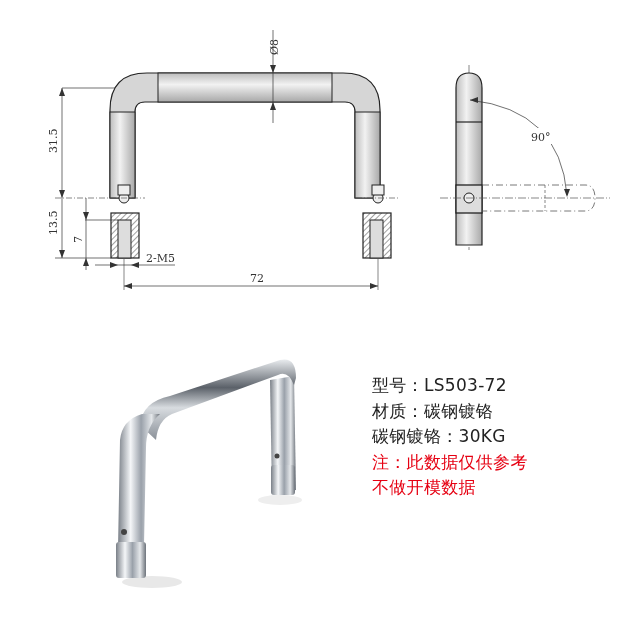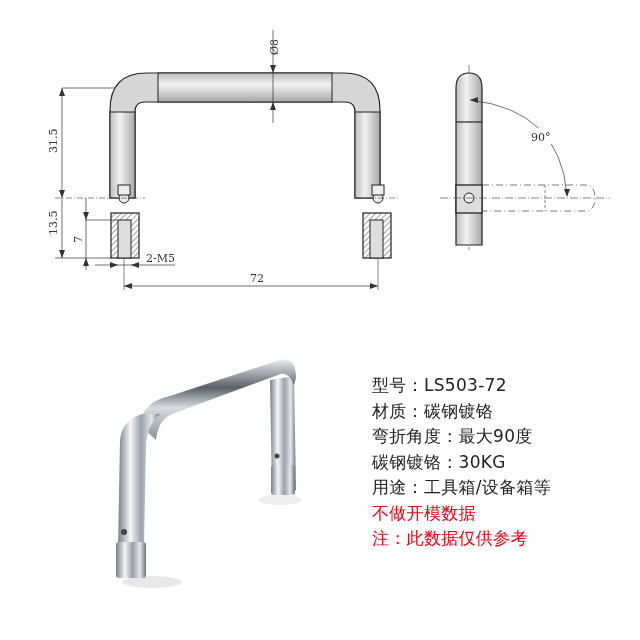--- a/index.html
+++ b/index.html
@@ -137,23 +137,17 @@
 </svg>
 
 <div class="specs">
   <div class="spec-line">
     <span>型号</span><span>：</span><span>LS503-72</span>
   </div>
   <div class="spec-line">
     <span>材质</span><span>：</span><span>碳钢镀铬</span>
   </div>
   <div class="spec-line">
-    <span>弯折角度</span><span>：</span><span>最大90度</span>
-  </div>
-  <div class="spec-line">
     <span>碳钢镀铬</span><span>：</span><span>30KG</span>
   </div>
-  <div class="spec-line">
-    <span>用途</span><span>：</span><span>工具箱/设备箱等</span>
-  </div>
+  <div class="spec-line note">注：此数据仅供参考</div>
   <div class="spec-line note">不做开模数据</div>
-  <div class="spec-line note">注：此数据仅供参考</div>
 </div>
 
 </body></html>

